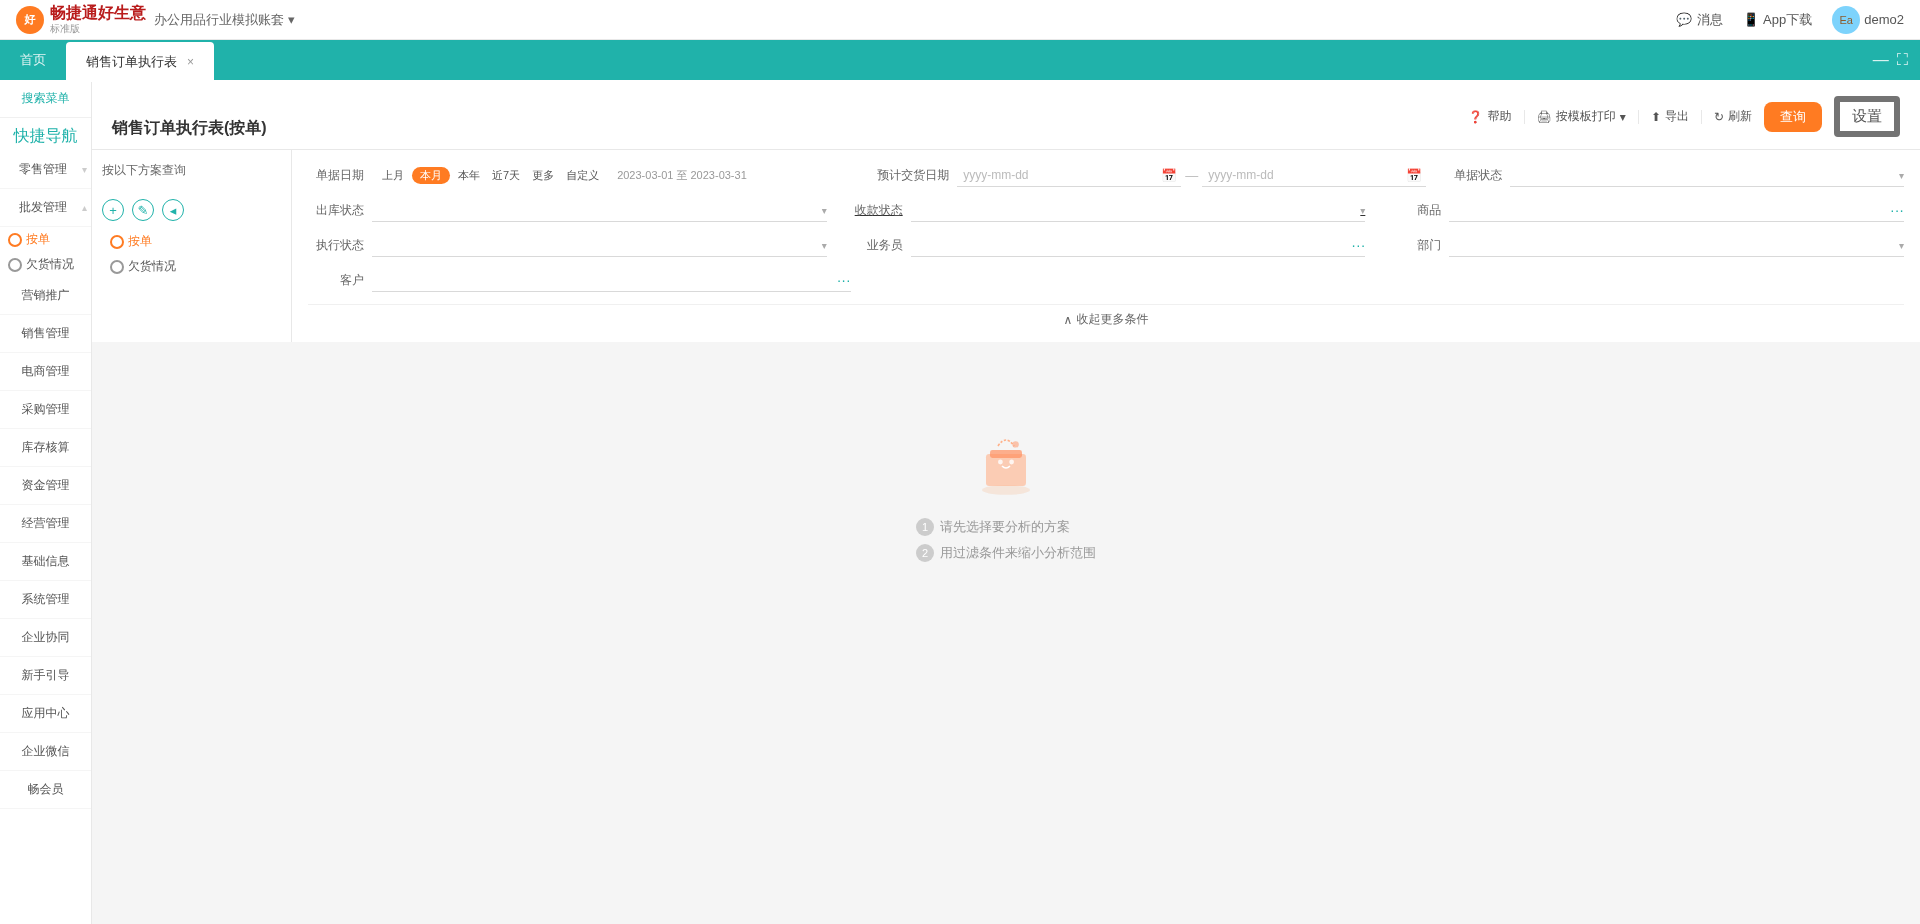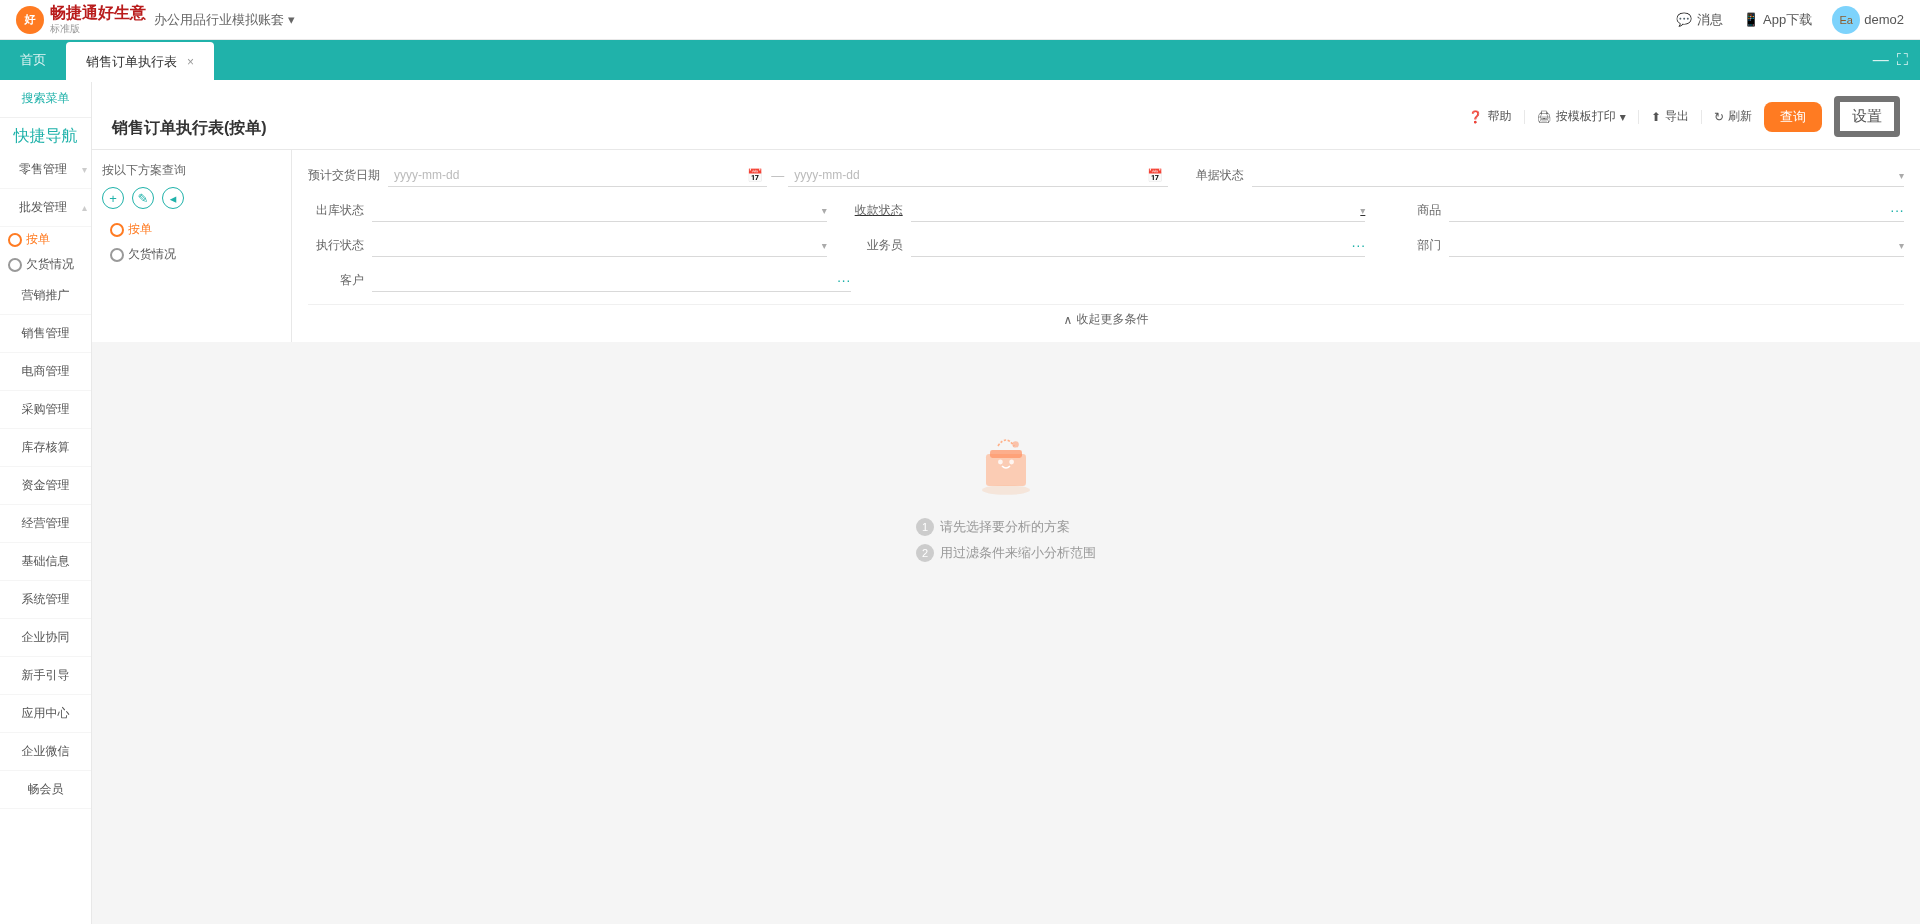--- a/index.html
+++ b/index.html
@@ -45,21 +45,21 @@
     .page-actions { display: flex; align-items: center; gap: 12px; }
     .page-action-btn { display: flex; align-items: center; gap: 4px; color: #555; font-size: 12px; cursor: pointer; }
     .page-action-btn.primary { background: #ff7b22; color: #fff; border: none; padding: 6px 16px; border-radius: 8px; cursor: pointer; font-size: 13px; }
     .page-action-btn.secondary { background: #fff; color: #555; border: 6px solid #737373; padding: 5px 12px; border-radius: 4px; cursor: pointer; font-size: 15px; }
     .divider-v { width: 1px; height: 14px; background: #e8e8e8; }
 
     
     .filter-panel { background: #fff; margin: 0; padding: 0; }
     .filter-inner { display: flex; }
     .filter-side { width: 200px; border-right: 1px solid #e8e8e8; padding: 12px 10px; }
-    .filter-side-title { font-size: 12px; color: #666; margin-bottom: 8px; display: flex; gap: 4px; }
+    .filter-side-title { font-size: 12px; color: #666; margin-bottom: 20px; display: flex; gap: 4px; }
     .filter-side-actions { display: flex; align-items: center; gap: 8px; margin-bottom: 8px; }
     .btn-circle { width: 22px; height: 22px; border-radius: 50%; border: 1px solid #20b2aa; color: #20b2aa; display: flex; align-items: center; justify-content: center; cursor: pointer; font-size: 13px; }
     .filter-side-sub { padding: 4px 8px; font-size: 12px; color: #555; cursor: pointer; display: flex; align-items: center; gap: 4px; border-radius: 4px; }
     .filter-side-sub.active { color: #ff7b22; }
     .filter-side-sub .icon-dot { width: 14px; height: 14px; border-radius: 50%; border: 2px solid #ff7b22; display: flex; align-items: center; justify-content: center; }
     .filter-side-sub .icon-dot-circle { width: 14px; height: 14px; border-radius: 50%; border: 2px solid #999; display: flex; align-items: center; justify-content: center; }
     .filter-main { flex: 1; padding: 14px 16px 8px; }
     .filter-row { display: flex; align-items: center; margin-bottom: 12px; gap: 20px; }
     .filter-field { display: flex; align-items: center; gap: 8px; flex: 1; }
     .filter-label { color: #666; font-size: 12px; white-space: nowrap; min-width: 56px; text-align: right; }
@@ -254,20 +254,32 @@
           <div class="filter-side-sub">
             <div class="icon-dot-circle"></div>
             <span>欠货情况</span>
           </div>
         </div>
 
         <div class="filter-main">
 
           <div class="filter-row">
 
+            <div class="filter-field" style="flex:1.2;">
+              <span class="filter-label">单据日期</span>
+              <div class="date-btns">
+                <span class="date-btn">上月</span>
+                <span class="date-btn active">本月</span>
+                <span class="date-btn">本年</span>
+                <span class="date-btn">近7天</span>
+                <span class="date-btn">更多</span>
+                <span class="date-btn">自定义</span>
+              </div>
+              <span class="date-range-text">2023-03-01 至 2023-03-31</span>
+            </div>
 
             <div class="filter-field" style="flex:1.2;">
               <span class="filter-label">预计交货日期</span>
               <div class="filter-date-range">
                 <div class="filter-input-wrap">
                   <input type="text" class="filter-date-input" placeholder="yyyy-mm-dd" style="">
                   <span class="filter-icon">📅</span>
                 </div>
                 <span class="filter-date-sep">—</span>
                 <div class="filter-input-wrap">

